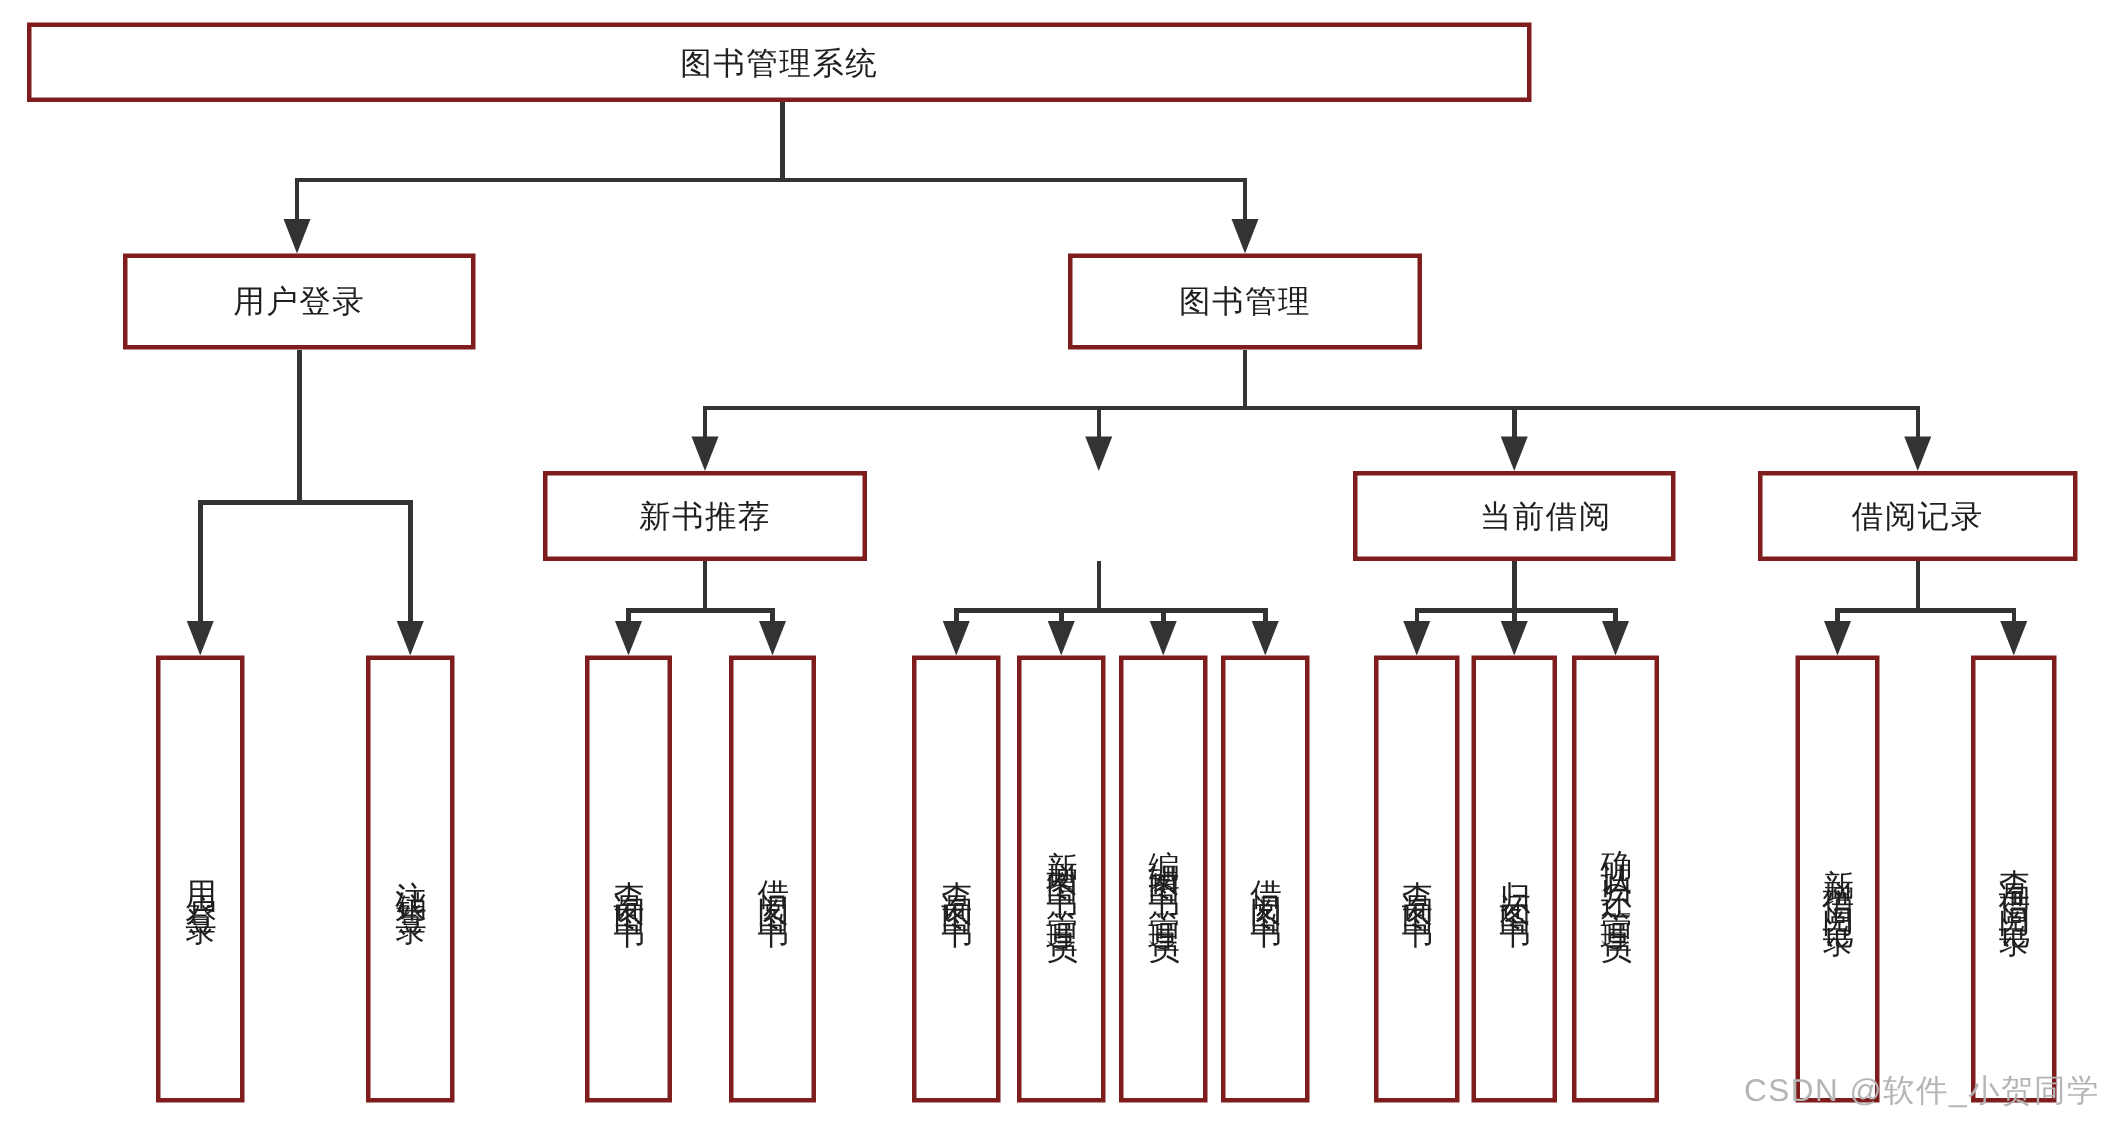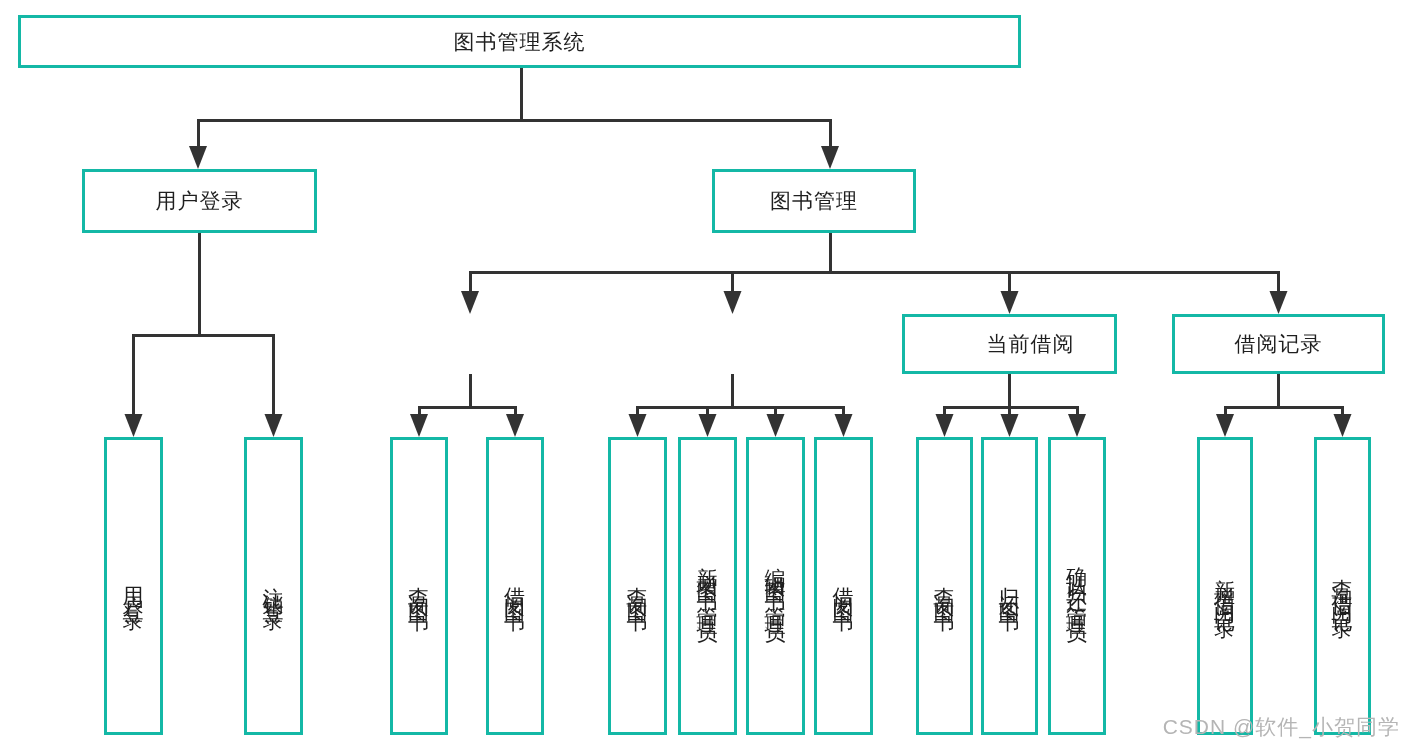--- a/index.html
+++ b/index.html
@@ -15,21 +15,21 @@
     position: absolute;
     left: 0; top: 0;
     width: 1405px; height: 747px;
     z-index: 1;
   }
   .connectors path { stroke: #333333; stroke-width: 3; fill: none; shape-rendering: crispEdges; }
   .connectors polygon { fill: #333333; stroke: none; }
   .node {
     position: absolute;
     box-sizing: border-box;
-    border: 3px solid #14b8a6;
+    border: 3px solid #7f1d1d;
     background: #ffffff;
     display: flex;
     align-items: center;
     justify-content: center;
     color: #1f1f1f;
     z-index: 2;
   }
   .h-node { font-size: 21px; letter-spacing: 1px; white-space: nowrap; }
   .v-node {
     top: 437px;
@@ -129,22 +129,23 @@
       <path d="M1225 407 V416"></path>
       <path d="M1342.5 407 V416"></path>
       <polygon points="1216,414 1234,414 1225,437"></polygon>
       <polygon points="1333.5,414 1351.5,414 1342.5,437"></polygon>
     </g>
   </svg>
 
   <div class="node h-node" style="left:18px; top:15px; width:1003px; height:53px;">图书管理系统</div>
 
   <div class="node h-node" style="left:82px; top:169px; width:235px; height:64px;">用户登录</div>
-  <div class="node h-node" style="left:712px; top:169px; width:204px; height:64px;">图书管理</div>
+  <div class="node h-node" style="left:712px; top:169px; width:236px; height:64px;">图书管理</div>
 
+  <div class="node h-node" style="left:362px; top:314px; width:216px; height:60px;">新书推荐</div>
   <div class="node h-node" style="left:902px; top:314px; width:215px; height:60px;padding-left:42px;">当前借阅</div>
   <div class="node h-node" style="left:1172px; top:314px; width:213px; height:60px;">借阅记录</div>
 
   <div class="node v-node" style="left:104px; width:59px;">用户登录</div>
   <div class="node v-node" style="left:244px; width:59px;">注销登录</div>
 
   <div class="node v-node" style="left:390px; width:58px;">查询图书</div>
   <div class="node v-node" style="left:486px; width:58px;">借阅图书</div>
 
   <div class="node v-node" style="left:608px; width:59px;">查询图书</div>

